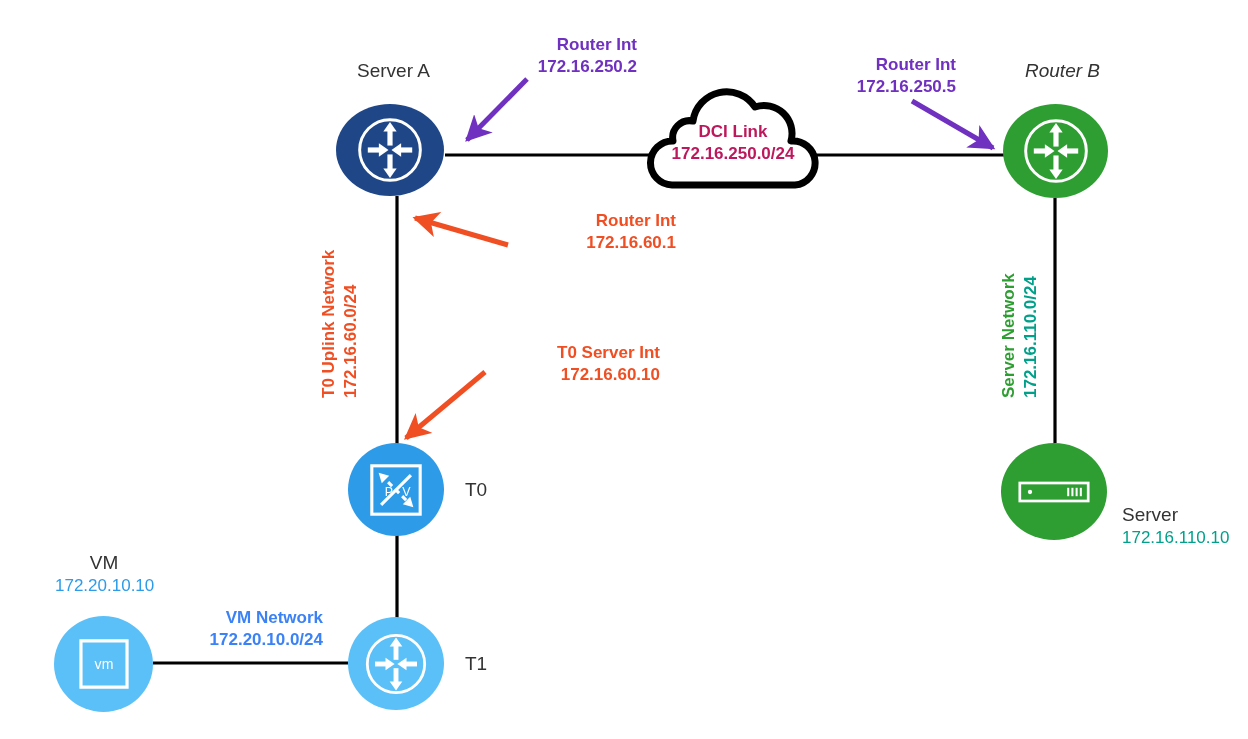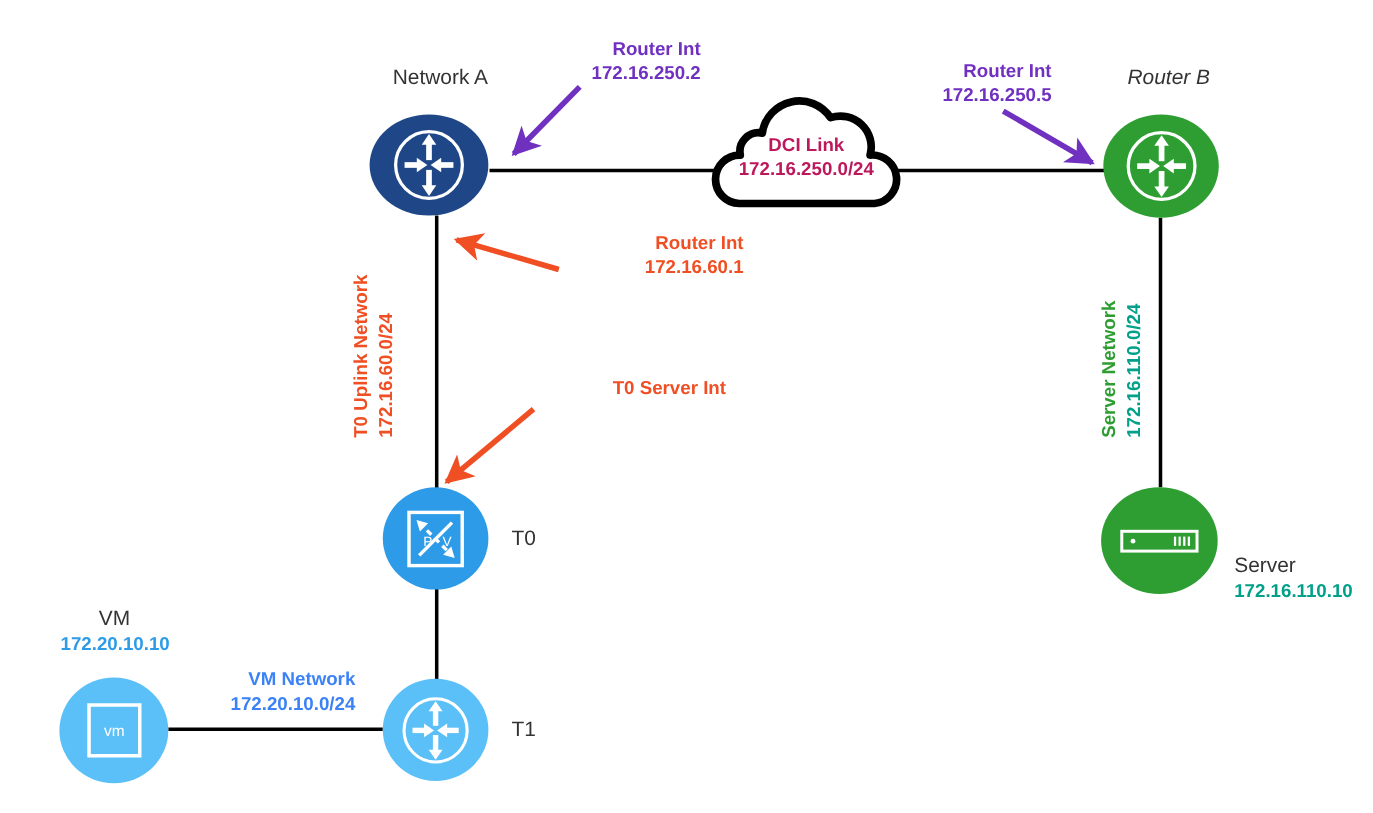--- a/index.html
+++ b/index.html
@@ -36,21 +36,21 @@
   }
   .node svg { display: block; }
   .nlabel {
     position: absolute;
     font-size: 19px;
     color: #333333;
     white-space: nowrap;
     line-height: 1.25;
   }
   .nlabel .ip {
-    font-weight: bold;
+    font-weight: normal;
     display: block;
   }
   .nlabel .nm { display: block; }
   .ann {
     position: absolute;
     font-weight: bold;
     font-size: 17px;
     line-height: 1.3;
     white-space: nowrap;
     text-align: right;
@@ -136,21 +136,21 @@
         <rect x="46.5" y="56" width="7" height="24"></rect>
         <polygon points="50,88 59,75 41,75"></polygon>
         <rect x="20" y="46.5" width="22" height="7"></rect>
         <polygon points="48,50 35,59 35,41"></polygon>
         <rect x="58" y="46.5" width="22" height="7"></rect>
         <polygon points="52,50 65,59 65,41"></polygon>
       </g>
     </svg>
   </div>
   <div class="nlabel" style="left:357px; top:59px;">
-    <span class="nm">Network A</span>
+    <span class="nm">Server A</span>
   </div>
 
   <div class="node" style="left:1003px; top:104px; width:105px; height:94px; background:#2E9E32;">
     <svg width="74" height="74" viewBox="0 0 100 100">
       <circle cx="50" cy="50" r="41" fill="none" stroke="#ffffff" stroke-width="4"></circle>
       <g fill="#ffffff">
         <rect x="46.5" y="20" width="7" height="24"></rect>
         <polygon points="50,12 59,25 41,25"></polygon>
         <rect x="46.5" y="56" width="7" height="24"></rect>
         <polygon points="50,88 59,75 41,75"></polygon>
@@ -241,20 +241,21 @@
     <span>172.16.250.5</span>
   </div>
 
   <div class="ann" style="left:516px; top:210px; width:160px; color:#F04E23;">
     <span>Router Int</span>
     <span>172.16.60.1</span>
   </div>
 
   <div class="ann" style="left:490px; top:342px; width:170px; color:#F04E23;">
     <span>T0 Server Int</span>
+    <span>172.16.60.10</span>
   </div>
 
   <div class="vlabel" style="left:318px; top:398px; color:#F04E23;">
     <span>T0 Uplink Network</span>
     <span>172.16.60.0/24</span>
   </div>
 
   <div class="vlabel" style="left:998px; top:398px;">
     <span style="color:#2E9E32;">Server Network</span>
     <span style="color:#00A08A;">172.16.110.0/24</span>

